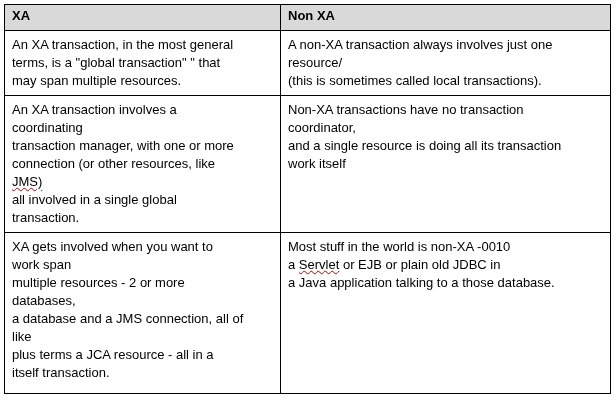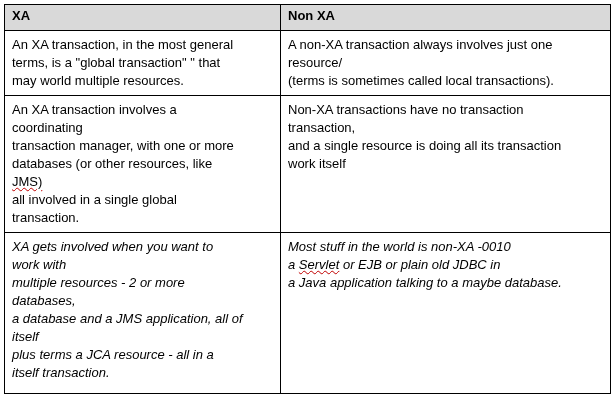--- a/index.html
+++ b/index.html
@@ -43,21 +43,21 @@
   table.comparison thead th {
     background: #d9d9d9;
     font-weight: bold;
     height: 19px;
     padding-top: 3px;
     padding-bottom: 3px;
     line-height: 16px;
   }
   .row-1 td { height: 46px; }
   .row-2 td { height: 118px; margin-left: 12px; }
-  .row-3 td { height: 150px; font-style: italic; }
+  .row-3 td { height: 150px; }
   .cell-lines p {
     margin: 0;
     padding: 0;
   }
   .cell-bottom {
     height: 100%;
     display: flex;
     flex-direction: column;
     justify-content: flex-start;
   }
@@ -83,74 +83,74 @@
         <th>XA</th>
         <th>Non XA</th>
       </tr>
     </thead>
     <tbody>
       <tr class="row-1">
         <td>
           <div class="cell-lines">
             <p>An XA transaction, in the most general</p>
             <p>terms, is a "global transaction" " that</p>
-            <p>may world multiple resources.</p>
+            <p>may span multiple resources.</p>
           </div>
         </td>
         <td>
           <div class="cell-lines">
             <p>A non-XA transaction always involves just one</p>
             <p>resource/</p>
-            <p>(terms is sometimes called local transactions).</p>
+            <p>(this is sometimes called local transactions).</p>
           </div>
         </td>
       </tr>
       <tr class="row-2">
         <td>
           <div class="cell-lines">
             <p>An XA transaction involves a</p>
             <p>coordinating</p>
             <p>transaction manager, with one or more</p>
-            <p>databases (or other resources, like</p>
+            <p>connection (or other resources, like</p>
             <p class="squiggle">JMS)</p>
             <p>all involved in a single global</p>
             <p>transaction.</p>
           </div>
         </td>
         <td>
           <div class="cell-bottom">
             <div class="cell-lines">
               <p>Non-XA transactions have no transaction</p>
-              <p>transaction,</p>
+              <p>coordinator,</p>
               <p>and a single resource is doing all its transaction</p>
               <p>work itself</p>
             </div>
           </div>
         </td>
       </tr>
       <tr class="row-3">
         <td>
           <div class="cell-lines">
             <p>XA gets involved when you want to</p>
-            <p>work with</p>
+            <p>work span</p>
             <p> multiple resources - 2 or more</p>
             <p>databases,</p>
-            <p>a database and a JMS application, all of</p>
-            <p>itself</p>
+            <p>a database and a JMS connection, all of</p>
+            <p>like</p>
             <p> plus terms a JCA resource - all in a</p>
             <p>itself transaction.</p>
           </div>
         </td>
         <td>
           <div class="cell-bottom">
             <div class="cell-lines">
               <p>Most stuff in the world is non-XA -0010</p>
               <p>
                 <span>a </span><span class="squiggle">Servlet</span><span> or EJB or plain old JDBC in</span>
               </p>
-              <p> a Java application talking to a maybe database.</p>
+              <p> a Java application talking to a those database.</p>
             </div>
           </div>
         </td>
       </tr>
     </tbody>
   </table>
 </div>
 
 </body></html>

